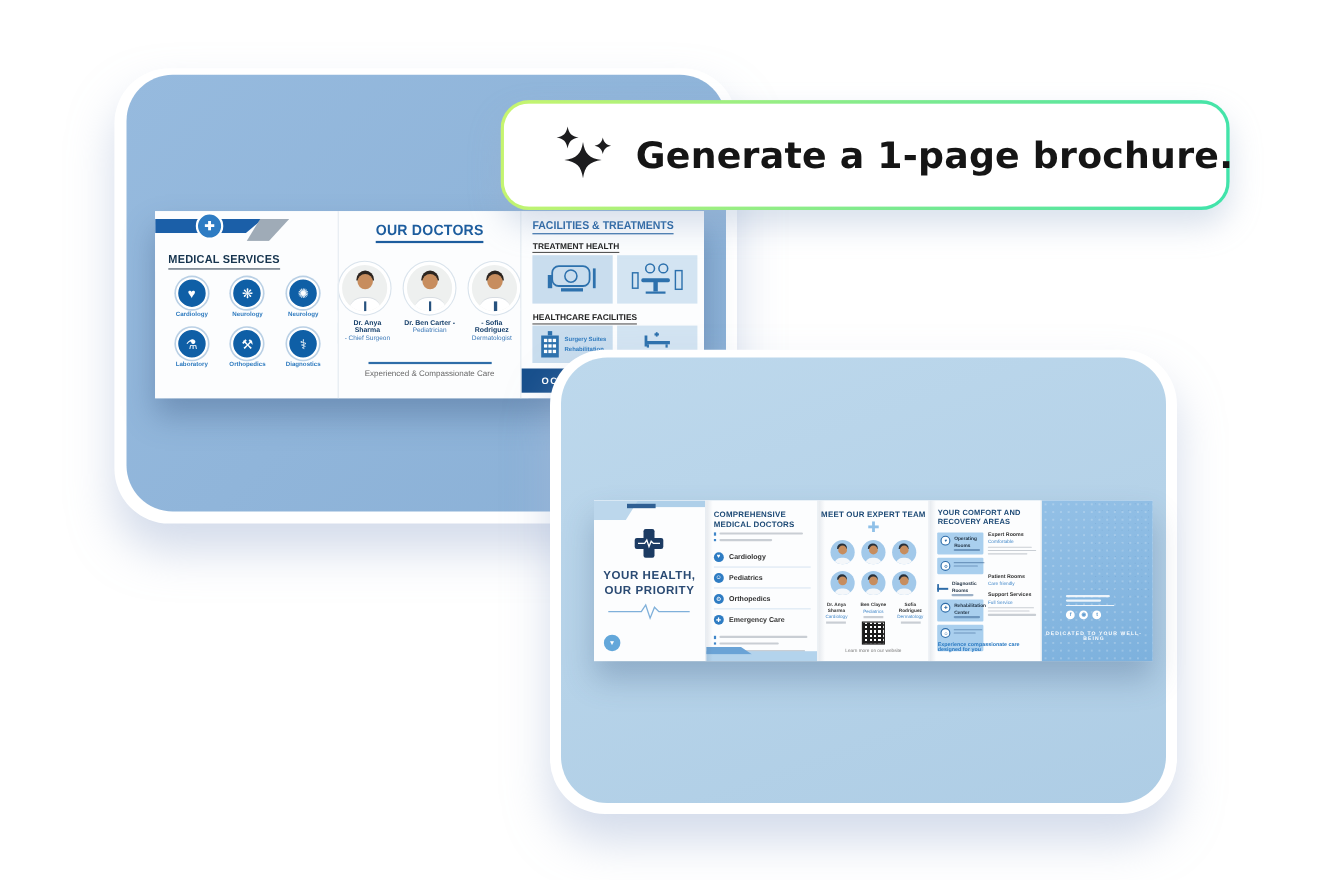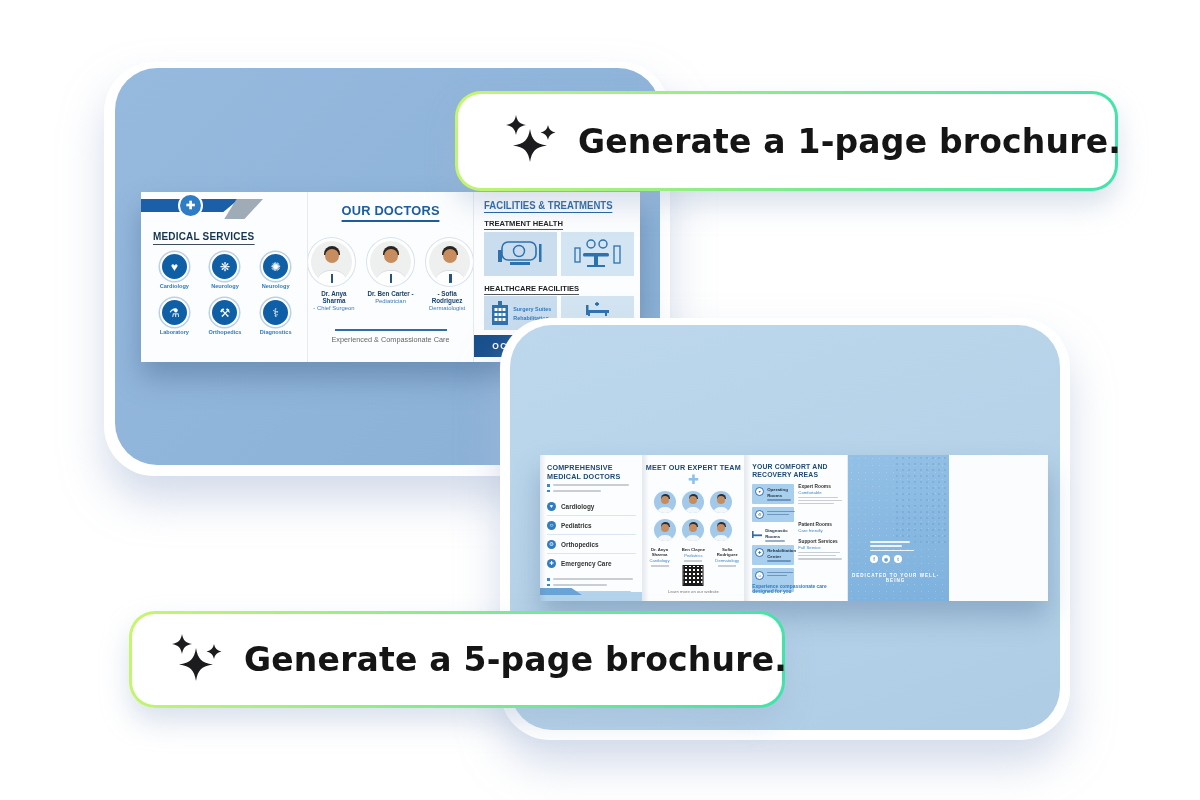--- a/index.html
+++ b/index.html
@@ -324,20 +324,40 @@
         </div>
         <div class="t3-footer tz">OCEAN</div>
       </div>
     </div>
   </div>
 
   <div class="card-back back2"></div>
   <div class="card card2">
     <div class="five">
 
+      <div class="fpan">
+        <div class="f1-strip"></div>
+        <div class="f1-wedge"></div>
+        <div class="f1-dash"></div>
+        <div class="f1-cross">
+          <div class="v"></div>
+            <div class="h"></div>
+          <svg width="20" height="8" viewBox="0 0 20 8">
+              <polyline points="0,4 6,4 8,1 10,7 12,2 14,4 20,4" fill="none" stroke="#ffffff" stroke-width="1.2"></polyline>
+            </svg>
+        </div>
+        <div class="f1-title">
+          <div>YOUR HEALTH,</div>
+          <div>OUR PRIORITY</div>
+        </div>
+        <svg class="f1-ekg" width="74" height="14" viewBox="0 0 74 14">
+          <polyline points="0,7 24,7 30,7 34,1 38,13 42,3 46,7 74,7" fill="none" stroke="#7fb0da" stroke-width="1.2"></polyline>
+        </svg>
+        <div class="f1-logo">▼</div>
+      </div>
 
       <div class="fpan">
         <div class="shade"></div>
         <div class="f2-body">
           <div class="f-title">COMPREHENSIVE MEDICAL DOCTORS</div>
           <div class="bullet-row">
               <div class="bdot"></div>
               <div class="bline" style="width:76px"></div>
             </div>
           <div class="bullet-row">
@@ -538,24 +558,14 @@
     <span class="sparkles">
       <svg width="52" height="56" viewBox="0 0 52 56">
         <path d="M12 2 C13.2 8.4 15.6 10.8 22 12 C15.6 13.2 13.2 15.6 12 22 C10.8 15.6 8.4 13.2 2 12 C8.4 10.8 10.8 8.4 12 2 Z" fill="#1c1c1e"></path>
         <path d="M26 16 C27.8 27 31.5 30.7 43 32.5 C31.5 34.3 27.8 38 26 49 C24.2 38 20.5 34.3 9 32.5 C20.5 30.7 24.2 27 26 16 Z" fill="#1c1c1e"></path>
         <path d="M44 12 C45 16.5 47 18.5 51.5 19.5 C47 20.5 45 22.5 44 27 C43 22.5 41 20.5 36.5 19.5 C41 18.5 43 16.5 44 12 Z" fill="#1c1c1e"></path>
       </svg>
     </span>
     <span class="bubble-text">Generate a 1-page brochure.</span>
   </div>
 
-  <div class="bubble bubble2">
-    <span class="sparkles">
-      <svg width="52" height="56" viewBox="0 0 52 56">
-        <path d="M12 2 C13.2 8.4 15.6 10.8 22 12 C15.6 13.2 13.2 15.6 12 22 C10.8 15.6 8.4 13.2 2 12 C8.4 10.8 10.8 8.4 12 2 Z" fill="#1c1c1e"></path>
-        <path d="M26 16 C27.8 27 31.5 30.7 43 32.5 C31.5 34.3 27.8 38 26 49 C24.2 38 20.5 34.3 9 32.5 C20.5 30.7 24.2 27 26 16 Z" fill="#1c1c1e"></path>
-        <path d="M44 12 C45 16.5 47 18.5 51.5 19.5 C47 20.5 45 22.5 44 27 C43 22.5 41 20.5 36.5 19.5 C41 18.5 43 16.5 44 12 Z" fill="#1c1c1e"></path>
-      </svg>
-    </span>
-    <span class="bubble-text">Generate a 5-page brochure.</span>
-  </div>
 
 </div>
 
 </body></html>

